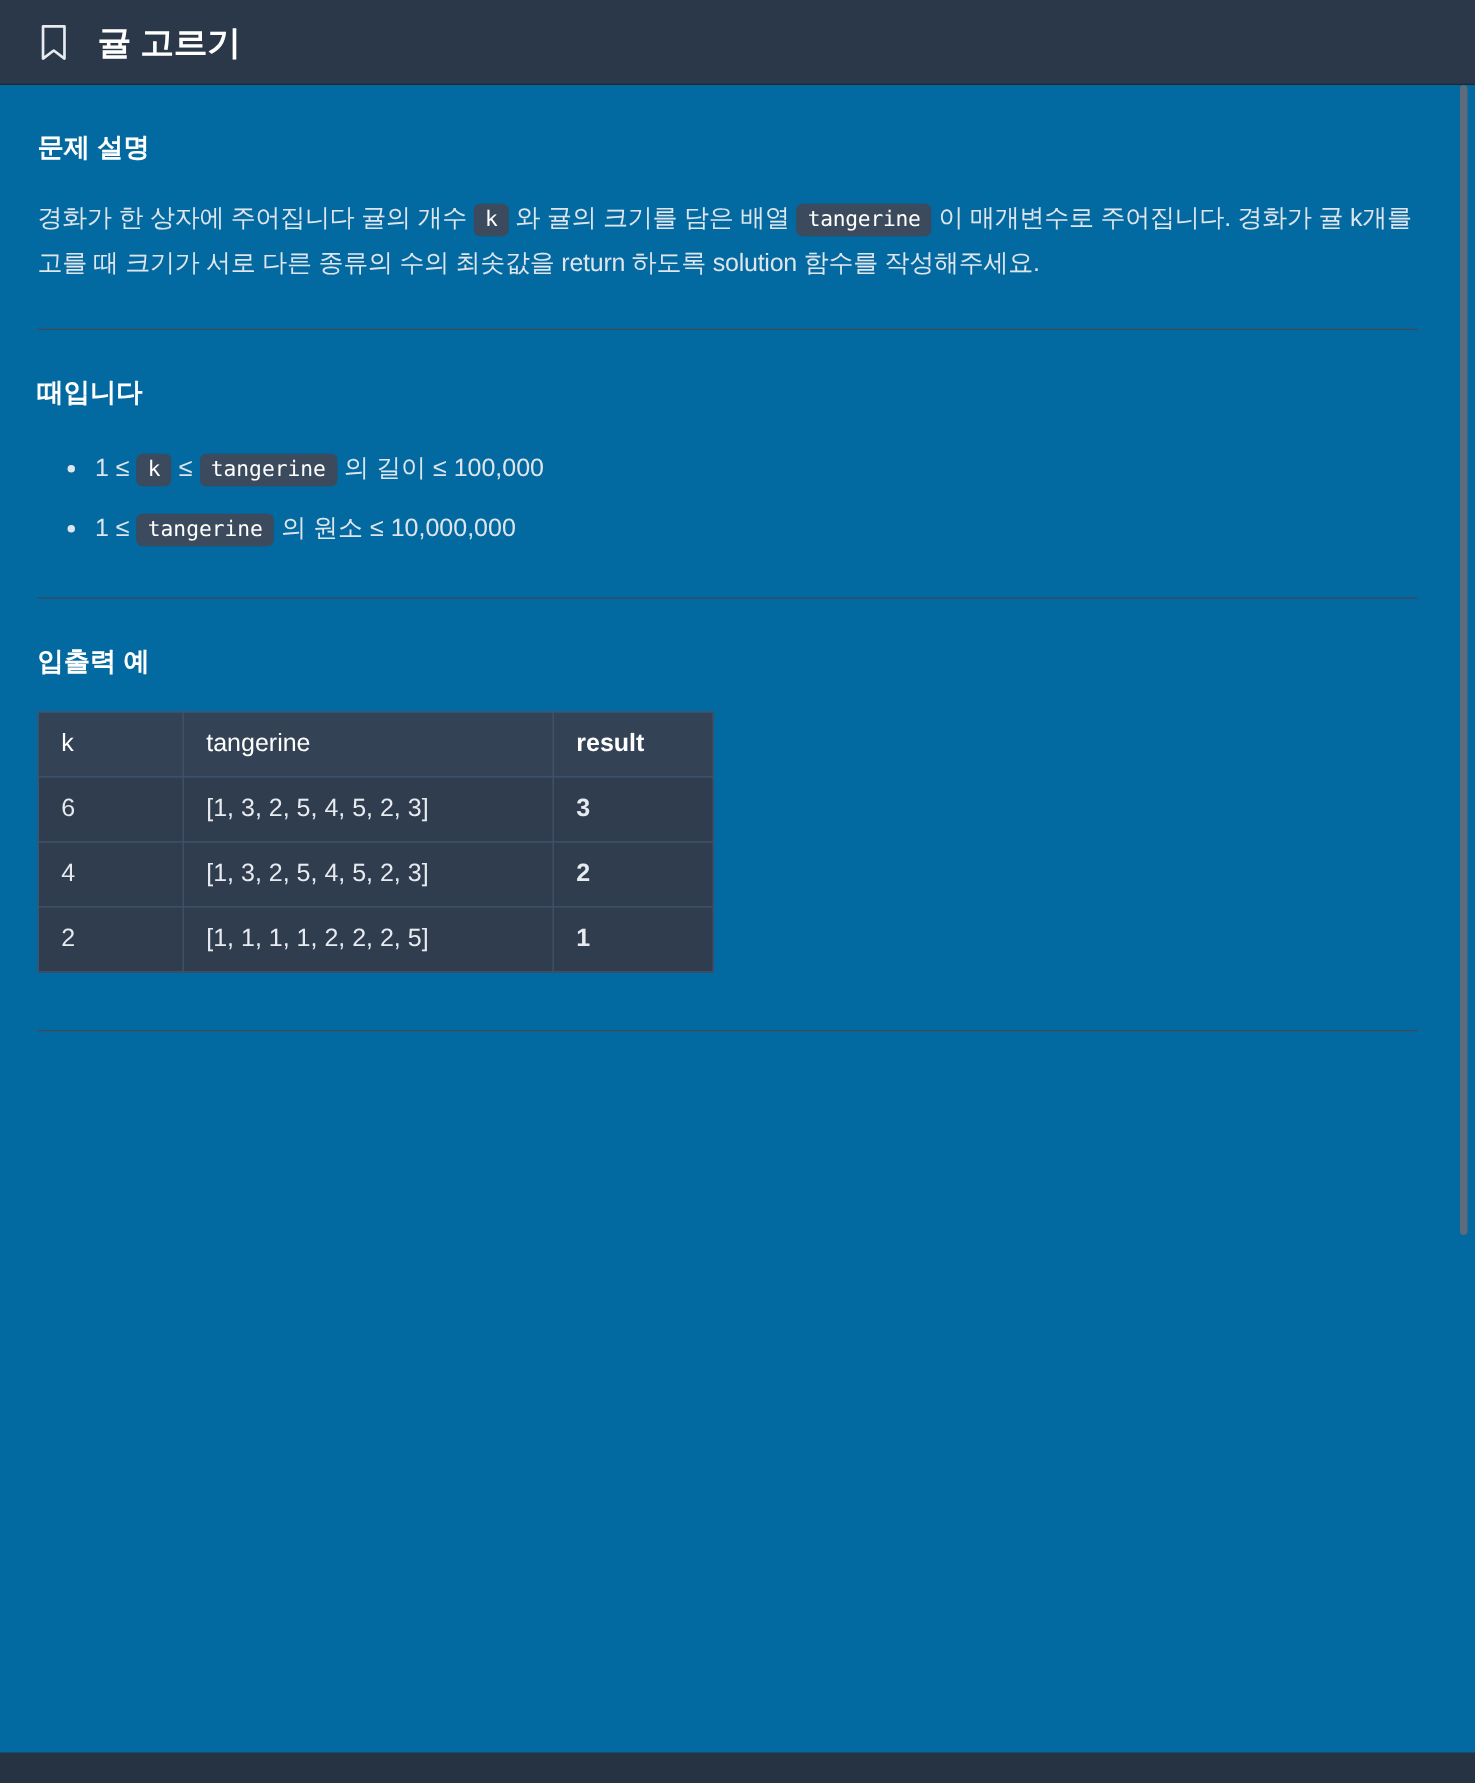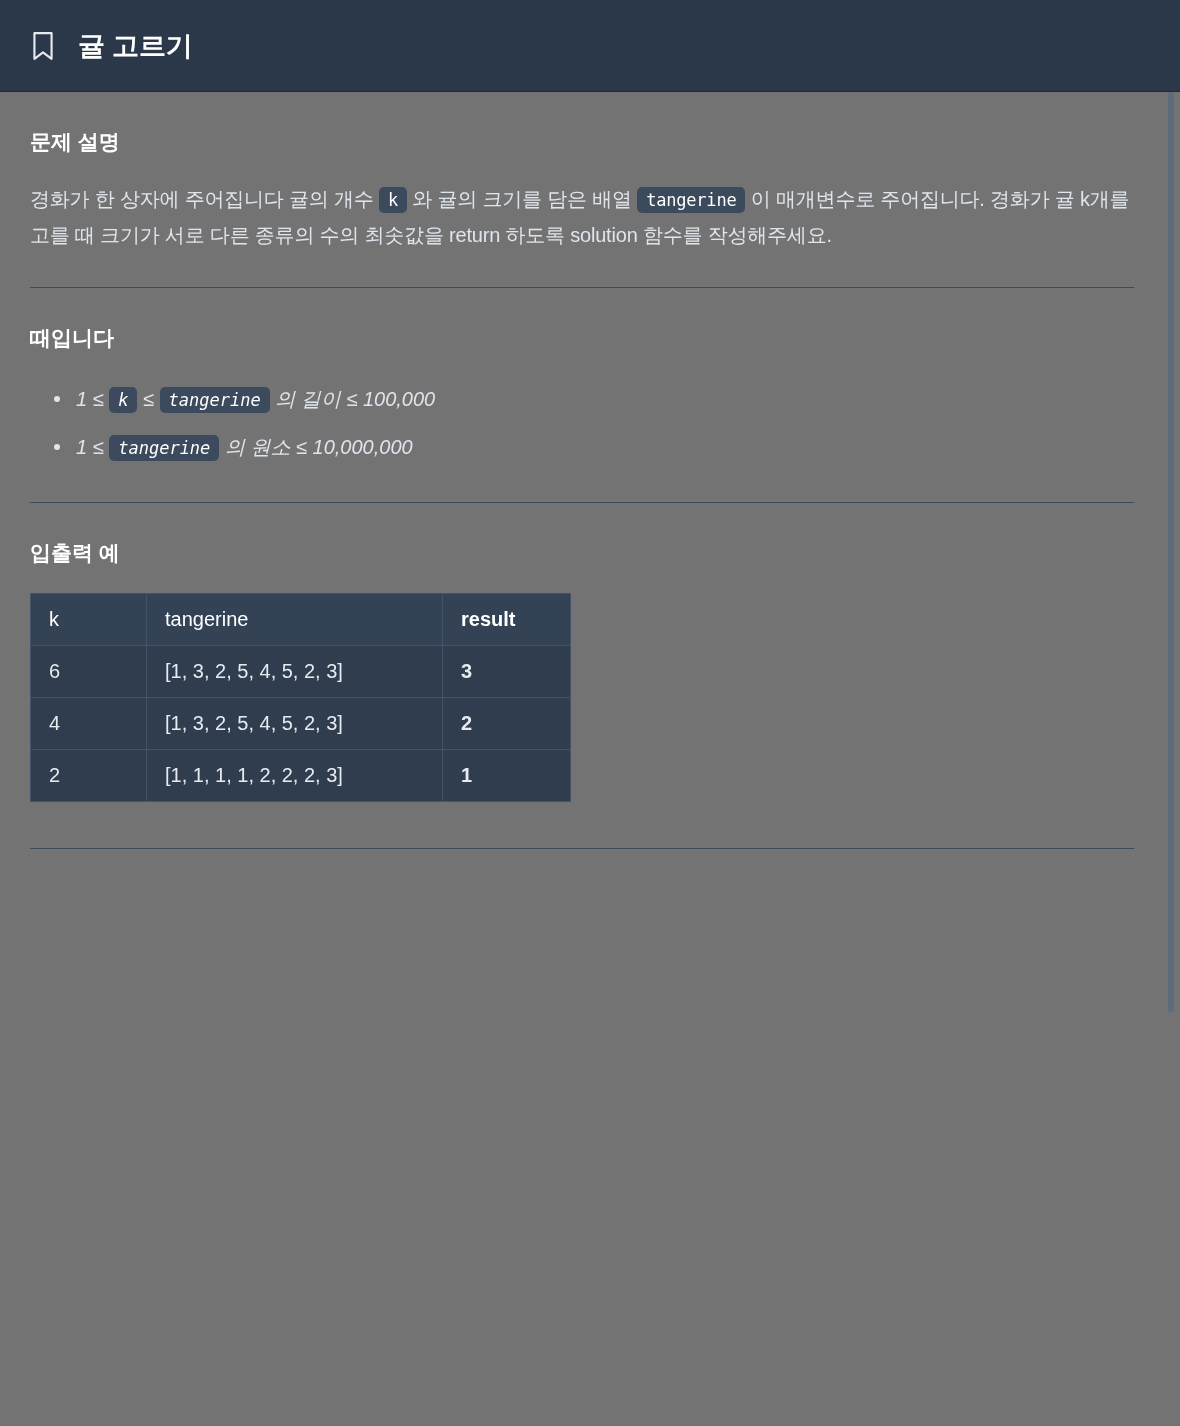--- a/index.html
+++ b/index.html
@@ -12,21 +12,21 @@
   body {
     width: 1180px;
     height: 1426px;
     overflow: hidden;
     position: relative;
     color: #e7ebf0;
   }
 
   
   .titlebar {
-    height: 92px;
+    height: 68px;
     display: flex;
     align-items: center;
     padding: 0 0 0 30px;
     background: #2b3849;
     border-bottom: 1px solid #1e2936;
   }
   .bookmark-icon {
     width: 26px;
     height: 30px;
     margin-right: 22px;
@@ -39,21 +39,21 @@
     color: #ffffff;
     letter-spacing: -0.2px;
   }
 
   
   .content {
     position: relative;
     height: 1334px;
     padding: 0 46px 0 30px;
     overflow: hidden;
-    background: #737373;
+    background: #0369a1;
   }
   .scroll-track {
     position: absolute;
     top: 0;
     right: 6px;
     width: 6px;
     height: 1334px;
     background: transparent;
   }
   .scroll-thumb {
@@ -90,21 +90,20 @@
   }
   hr.sep {
     border: 0;
     border-top: 1px solid #3c4a5b;
     margin: 34px 0 0 0;
   }
   ul.constraints {
     margin: 0;
     padding: 0 0 0 46px;
     list-style: none;
-    font-style: italic;
   }
   ul.constraints li {
     font-size: 20px;
     line-height: 2.1;
     color: #dfe5ec;
     position: relative;
     margin-bottom: 6px;
   }
   ul.constraints li:before {
     content: "";
@@ -204,21 +203,21 @@
         <td>[1, 3, 2, 5, 4, 5, 2, 3]</td>
         <td>3</td>
       </tr>
       <tr>
         <td>4</td>
         <td>[1, 3, 2, 5, 4, 5, 2, 3]</td>
         <td>2</td>
       </tr>
       <tr>
         <td>2</td>
-        <td>[1, 1, 1, 1, 2, 2, 2, 3]</td>
+        <td>[1, 1, 1, 1, 2, 2, 2, 5]</td>
         <td>1</td>
       </tr>
     </tbody>
   </table>
 
   <hr class="bottom-sep">
 
   <div class="scroll-track"></div>
   <div class="scroll-thumb"></div>
 </div>

